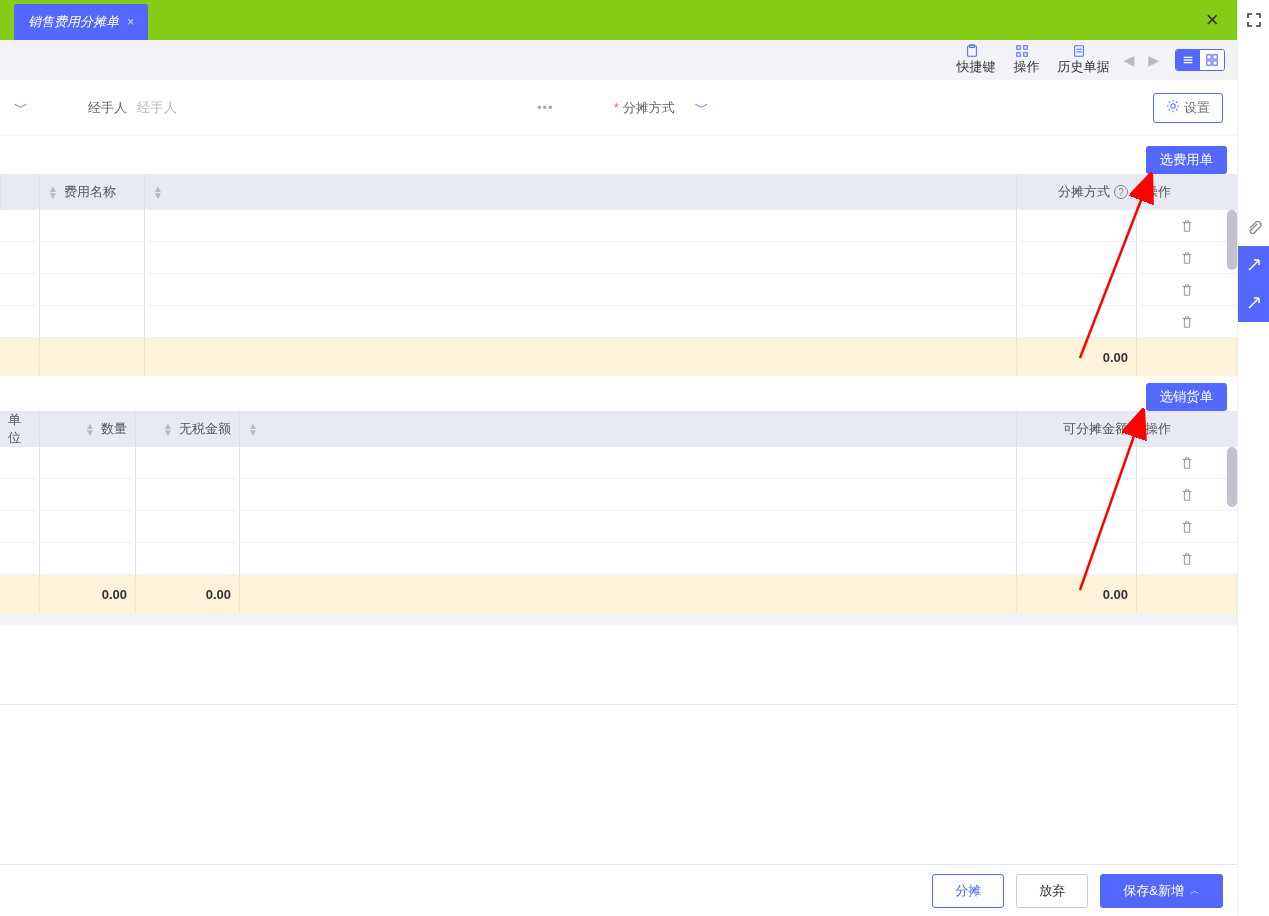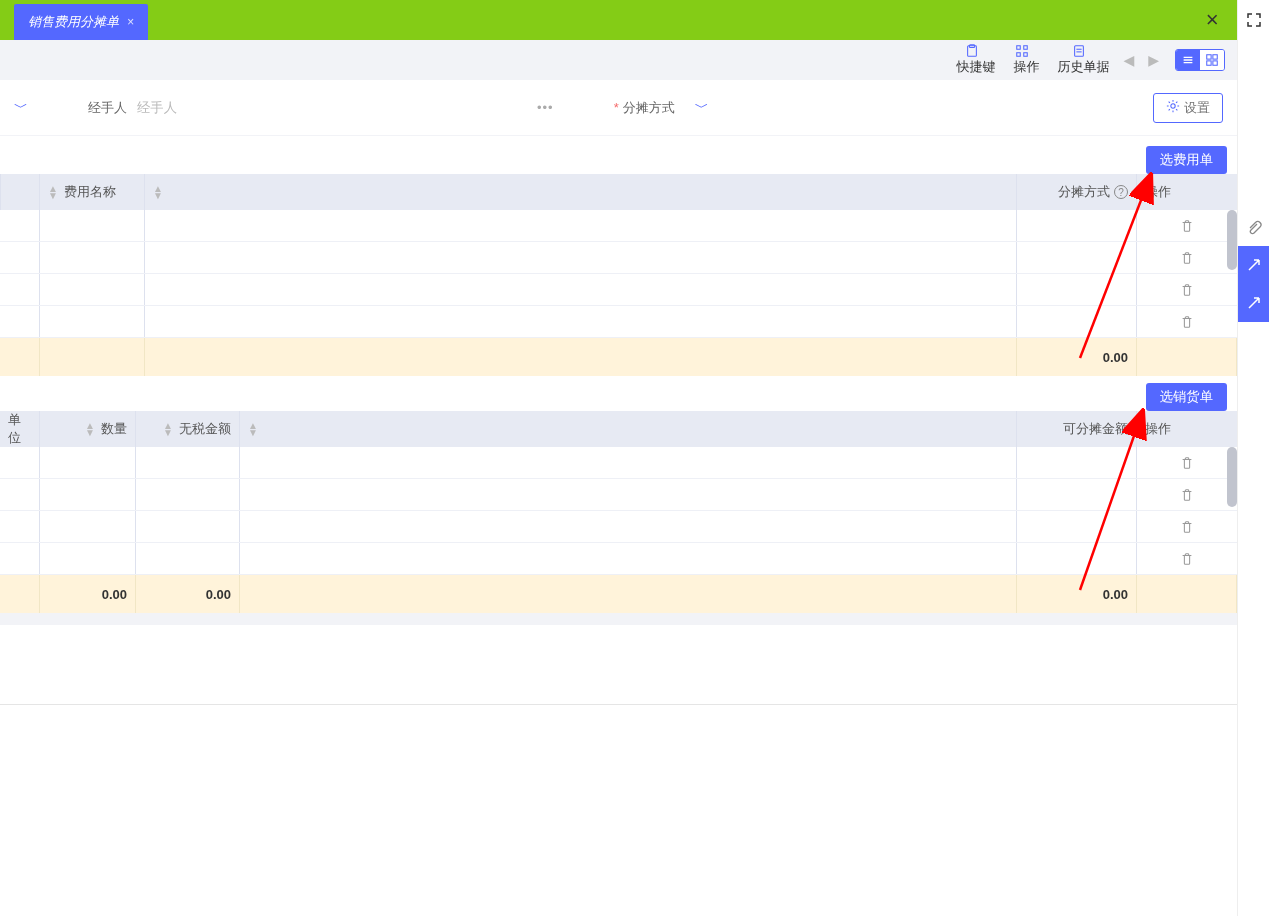--- a/index.html
+++ b/index.html
@@ -342,20 +342,32 @@
           <span>0.00</span>
         </div>
       <div class="cell op-col"></div>
     </div>
     <div class="scrollbar" style="top:36px; height:60px;"></div>
   </div>
 
   <div class="graygap"></div>
   <div class="blankpad"></div>
 
+  <div class="footer">
+    <div class="btn outline-primary">
+        <span>分摊</span>
+      </div>
+    <div class="btn outline-default">
+        <span>放弃</span>
+      </div>
+    <div class="btn solid">
+        <span>保存&amp;新增</span>
+        <span class="caret">︿</span>
+      </div>
+  </div>
 
   <svg class="arrows" width="1237" height="916">
     <defs>
       <marker id="ah" markerWidth="12" markerHeight="12" refX="10" refY="5" orient="auto">
         <polygon points="0,0 12,5 0,10" fill="#ff0000"></polygon>
       </marker>
     </defs>
     <line x1="1080" y1="358" x2="1150" y2="177" stroke="#ff0000" stroke-width="2.5" marker-end="url(#ah)"></line>
     <line x1="1080" y1="590" x2="1142" y2="413" stroke="#ff0000" stroke-width="2.5" marker-end="url(#ah)"></line>
   </svg>

